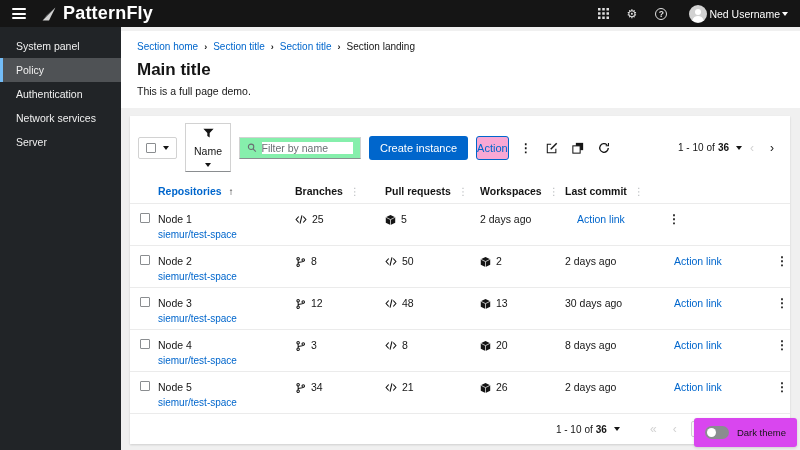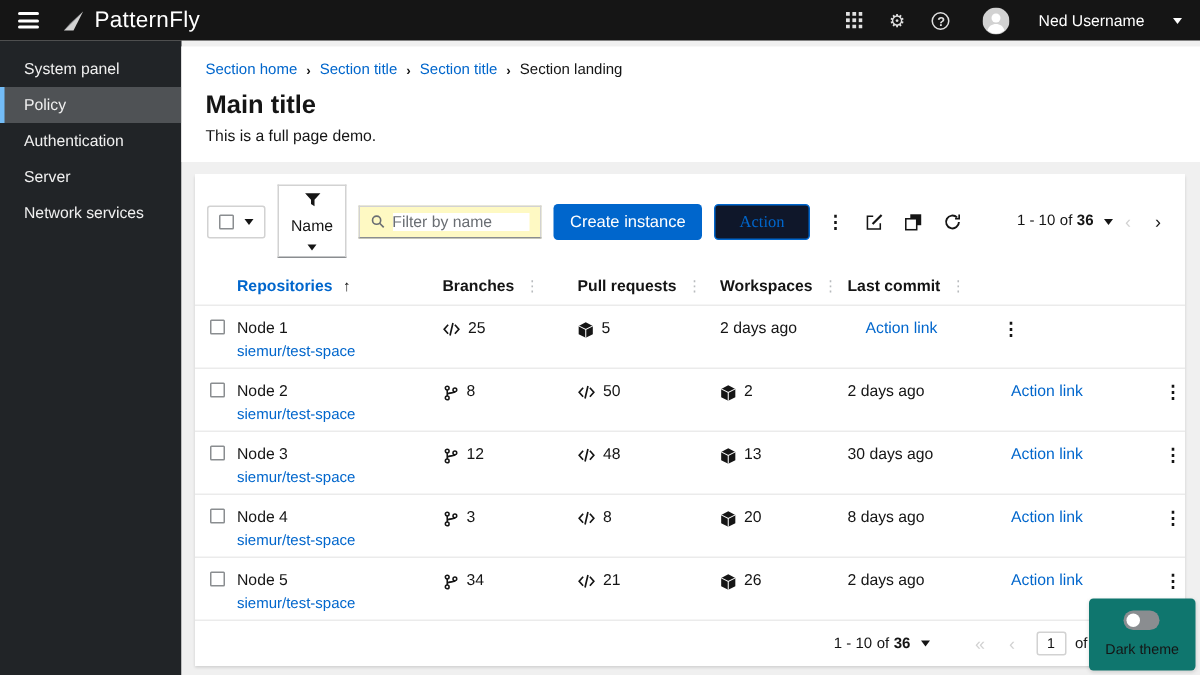--- a/index.html
+++ b/index.html
@@ -5,27 +5,27 @@
   * { margin:0; padding:0; box-sizing:border-box; }
   body { font-family:"Liberation Sans", sans-serif; }
   .screen { position:relative; width:800px; height:450px; background:#f0f0f0; overflow:hidden; }
 
   
   .masthead { position:absolute; top:0; left:0; width:800px; height:27px; background:#151515;
     display:flex; align-items:center; padding:0 12px; z-index:6; }
   .hamburger { width:14px; display:flex; flex-direction:column; gap:2.5px; margin-right:15px; cursor:pointer; }
   .hamburger i { display:block; height:2px; background:#fff; border-radius:1px; }
   .brand { display:flex; align-items:center; gap:6px; }
-  .brand-name { color:#fff; font-weight:400; font-size:15px; letter-spacing:.2px; }
+  .brand-name { color:#fff; font-weight:700; font-size:18px; letter-spacing:.2px; }
   .mast-right { margin-left:auto; display:flex; align-items:center; }
   .mast-icon { color:#e0e0e0; margin-left:18px; display:flex; align-items:center; cursor:pointer; }
   .gear-glyph { font-size:12px; line-height:1; }
   .help-circle { width:12px; height:12px; border:1px solid #e0e0e0; border-radius:50%;
     font-size:8.5px; font-weight:700; display:flex; align-items:center; justify-content:center; }
-  .user-menu { display:flex; align-items:center; gap:19px; margin-left:22px; cursor:pointer; }
+  .user-menu { display:flex; align-items:center; gap:2px; margin-left:22px; cursor:pointer; }
   .username { color:#fff; font-size:10.5px; }
   .caret { display:inline-block; width:0; height:0; border-left:3.5px solid transparent;
     border-right:3.5px solid transparent; border-top:4px solid #fff; }
 
   
   .sidebar { position:absolute; top:27px; left:0; width:121px; height:423px; background:#212427; padding-top:7px; }
   .nav-item { height:24px; line-height:24px; padding-left:16px; color:#f0f0f0; font-size:10.5px; cursor:pointer; }
   .nav-item.selected { background:#4f5255; box-shadow:inset 3px 0 0 #73bcf7; }
 
   
@@ -44,28 +44,28 @@
   
   .toolbar { display:flex; align-items:center; padding:7px 8px; gap:8px; }
   .bulk-select { display:flex; align-items:center; gap:7px; border:1px solid #d2d2d2; border-radius:2px;
     padding:5px 7px; background:#fff; cursor:pointer; }
   .cb { display:inline-block; width:10px; height:10px; border:1px solid #8a8d90; border-radius:1px; background:#fff; }
   .caret-dark { display:inline-block; width:0; height:0; border-left:3.5px solid transparent;
     border-right:3.5px solid transparent; border-top:4px solid #151515; }
   .filter-toggle { display:flex; align-items:center; gap:6px; border:1px solid #d2d2d2; border-bottom-color:#8a8d90;
     padding:4px 8px; font-size:10.5px; color:#151515; background:#fff; cursor:pointer;flex-direction:column; }
   .search-box { display:flex; align-items:center; gap:5px; border:1px solid #d2d2d2; border-bottom-color:#8a8d90;
-    padding:4px 7px; width:122px; background:#fef9c3; }
+    padding:4px 7px; width:122px; background:#86efac; }
   .search-box input { border:none; outline:none; font-size:10.5px; width:100%; color:#151515;
     font-family:"Liberation Sans", sans-serif; }
   .search-box input::placeholder { color:#6a6e73; }
   .btn-primary { background:#0066cc; color:#fff; border:none; border-radius:3px; font-size:11px;
     padding:6px 11px; cursor:pointer; font-family:"Liberation Sans", sans-serif; }
-  .btn-secondary { background:#0f172a; color:#0066cc; border:1px solid #0066cc; border-radius:3px; font-size:11px;
-    padding:5px 16px; cursor:pointer; font-family:Liberation Serif, serif; }
+  .btn-secondary { background:#f9a8d4; color:#0066cc; border:1px solid #0066cc; border-radius:3px; font-size:11px;
+    padding:5px 0; cursor:pointer; font-family:Liberation Sans, sans-serif; }
   .icon-btn { background:none; border:none; padding:2px 3px; cursor:pointer; display:flex; align-items:center; color:#151515; }
   .kebab { font-size:12px; color:#151515; line-height:1; font-weight:700; }
   .pagination-top { margin-left:auto; display:flex; align-items:center; font-size:10px; color:#151515; }
   .pag-text { display:flex; gap:3px; align-items:center; cursor:pointer; }
   .pag-total { font-weight:700; }
   .pag-text .caret-dark { margin-left:4px; }
   .pag-chevron { font-size:12px; color:#151515; padding:0 8px; cursor:pointer; }
   .pag-chevron.disabled { color:#d2d2d2; cursor:default; }
 
   
@@ -85,22 +85,22 @@
 
   
   .pagination-bottom { border-top:1px solid #ebebeb; display:flex; align-items:center; justify-content:flex-end;
     padding:7px 10px; font-size:10px; color:#151515; }
   .pag-nav-group { display:flex; align-items:center; margin-left:22px; }
   .page-input { width:20px; height:16px; border:1px solid #d2d2d2; border-radius:2px; font-size:9.5px;
     text-align:center; margin:0 6px; font-family:"Liberation Sans", sans-serif; color:#151515; }
   .pages-label { margin-right:4px; }
 
   
-  .theme-card { position:absolute; right:3px; bottom:3px; background:#0f766e; border-radius:3px;
-    padding:8px 11px; display:flex; align-items:center; gap:8px; box-shadow:0 1px 3px rgba(0,0,0,.15); z-index:7;flex-direction:column; }
+  .theme-card { position:absolute; right:3px; bottom:3px; background:#d946ef; border-radius:3px;
+    padding:8px 11px; display:flex; align-items:center; gap:8px; box-shadow:0 1px 3px rgba(0,0,0,.15); z-index:7; }
   .toggle { width:24px; height:13px; border-radius:7px; background:#8a8d90; position:relative; cursor:pointer; }
   .toggle .knob { position:absolute; left:2px; top:2px; width:9px; height:9px; border-radius:50%; background:#fff; }
   .theme-label { font-size:9.5px; color:#151515; }
 </style>
 </head>
 <body>
 
 <div class="screen">
 
   <header class="masthead">
@@ -145,22 +145,22 @@
         <span class="username">Ned Username</span>
         <span class="caret"></span>
       </div>
     </div>
   </header>
 
   <nav class="sidebar">
     <div class="nav-item">System panel</div>
     <div class="nav-item selected">Policy</div>
     <div class="nav-item">Authentication</div>
+    <div class="nav-item">Network services</div>
     <div class="nav-item">Server</div>
-    <div class="nav-item">Network services</div>
   </nav>
 
   <main class="main">
 
     <div class="page-header">
       <div class="breadcrumb">
         <a>Section home</a>
         <span class="crumb-sep">›</span>
         <a>Section title</a>
         <span class="crumb-sep">›</span>

